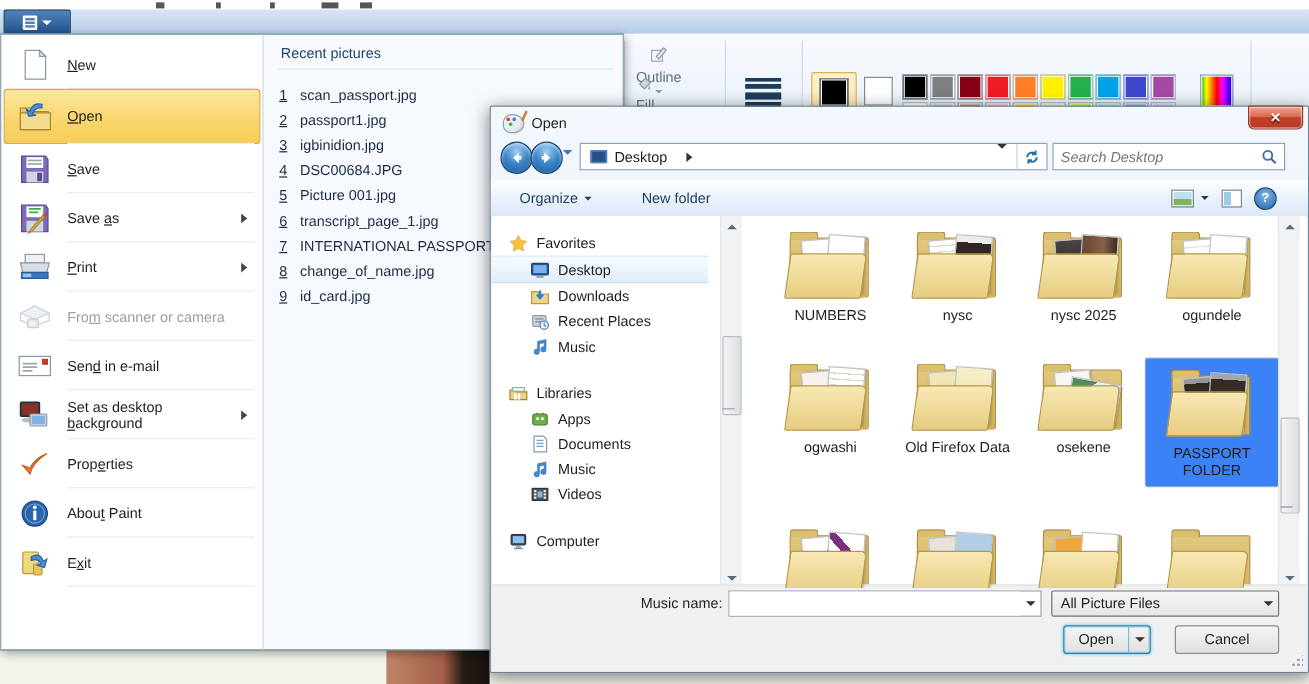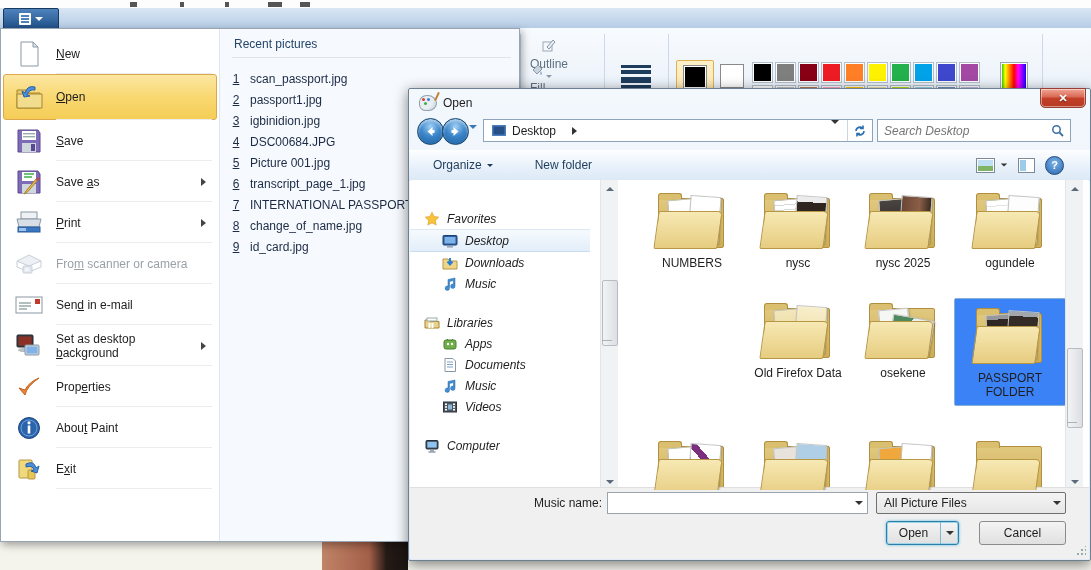--- a/index.html
+++ b/index.html
@@ -87,21 +87,21 @@
   .search-box .mag{margin-right:6px;}
   .dlg-toolbar{position:relative;height:30px;background:linear-gradient(#fdfeff,#e7f0fa 60%,#dce9f6);border-top:1px solid #f2f7fc;border-bottom:1px solid #c8d6e5;display:flex;align-items:center;color:#1e3c5c;}
   .tb-btn{display:flex;align-items:center;gap:5px;padding:0 10px;height:100%;}
   .tb-btn .dd{width:0;height:0;border-left:3.5px solid transparent;border-right:3.5px solid transparent;border-top:3.5px solid #1e3c5c;}
   .tb-right{position:absolute;right:26px;top:0;height:100%;display:flex;align-items:center;gap:10px;}
   .views-ico{width:17px;height:13px;border:1px solid #7a8a98;background:linear-gradient(#bfe0f2 55%,#7fb465 55%);box-shadow:inset 0 0 0 1px #fff;}
   .pane-ico{width:15px;height:13px;border:1px solid #7a8a98;background:linear-gradient(90deg,#9ecbe8 45%,#fff 45%);box-shadow:inset 0 0 0 1px #fff;}
   .help-ico{width:17px;height:17px;border-radius:50%;background:radial-gradient(circle at 50% 35%,#7db6e8,#2a64ad);border:1px solid #1d4a7e;color:#fff;font-weight:bold;font-size:11px;display:flex;align-items:center;justify-content:center;}
   .dlg-main{position:absolute;left:1px;top:91px;right:1px;height:310px;background:#fff;overflow:hidden;}
   
-  .tree{position:absolute;left:0;top:0;width:180px;bottom:0;padding-top:28px;box-sizing:border-box;font-style:italic;}
+  .tree{position:absolute;left:0;top:0;width:180px;bottom:0;padding-top:12px;box-sizing:border-box;}
   .tree-item{height:21px;display:flex;align-items:center;gap:7px;padding-left:14px;}
   .tree-item.lvl1{padding-left:32px;}
   .tree-item.sel{background:linear-gradient(#f6fafd,#e2eefa);border-top:1px solid #dce9f5;border-bottom:1px solid #c8dced;}
   .tree-item .ti{width:16px;height:16px;flex:0 0 16px;}
   .tree-gap{height:18px;}
   .vscroll{position:absolute;top:0;bottom:0;width:17px;background:#f1f2f4;border-left:1px solid #e3e5e8;}
   .vscroll .arr{position:absolute;left:0;width:17px;height:17px;display:flex;align-items:center;justify-content:center;background:#f1f2f4;}
   .vscroll .thumb{position:absolute;left:1px;width:14px;border:1px solid #b8bcc2;border-radius:2px;background:linear-gradient(90deg,#f2f3f4,#dcdfe3);}
   .thumb .grip{height:1px;background:#aeb2b8;margin:1.5px 2px;}
   
@@ -523,20 +523,30 @@
           </div>
           <div class="tree-item lvl1">
             <span class="ti"><svg width="16" height="16" viewBox="0 0 16 16">
                 <path d="M1 4 h5 l1.5 2 H15 v8 H1z" fill="#efd588" stroke="#b89744"></path>
                 <path d="M8 3 v5 M5.5 6.5 L8 9.5 l2.5-3" fill="none" stroke="#2a7fd4" stroke-width="2"></path>
               </svg></span>
             <span>Downloads</span>
           </div>
           <div class="tree-item lvl1">
             <span class="ti"><svg width="16" height="16" viewBox="0 0 16 16">
+                <rect x="2" y="3" width="11" height="9" rx="1" fill="#cdd6de" stroke="#8a97a4"></rect>
+                <rect x="4" y="5" width="7" height="1.3" fill="#8a97a4"></rect>
+                <rect x="4" y="7.5" width="7" height="1.3" fill="#8a97a4"></rect>
+                <circle cx="11.5" cy="11" r="3.5" fill="#e8f0f8" stroke="#4a7ab0"></circle>
+                <path d="M11.5 9 v2 l1.5 1" stroke="#4a7ab0" fill="none"></path>
+              </svg></span>
+            <span>Recent Places</span>
+          </div>
+          <div class="tree-item lvl1">
+            <span class="ti"><svg width="16" height="16" viewBox="0 0 16 16">
                 <path d="M6 3.5 L13 2 v8.2 a2.2 2.2 0 1 1-1.5-2.1 V4.5 L7.5 5.6 v6.6 a2.2 2.2 0 1 1-1.5-2.1z" fill="#3f8fd6" stroke="#2a64a0" stroke-width=".5"></path>
               </svg></span>
             <span>Music</span>
           </div>
           <div class="tree-gap"></div>
           <div class="tree-item">
             <span class="ti"><svg width="16" height="16" viewBox="0 0 16 16">
                 <path d="M1 5 h4 l1.5 1.5 H15 V13 H1z" fill="#e8d28c" stroke="#a8862e"></path>
                 <rect x="3" y="3" width="10" height="3" fill="#fff" stroke="#9aa"></rect>
                 <rect x="4.5" y="8" width="2" height="5" fill="#fff"></rect>
@@ -635,20 +645,29 @@
           </div>
           <div class="file-cell" style="left: 343px; top: 8px;">
             <div class="folder pv-docs">
               <div class="f-back"></div>
               <div class="f-sheet s1"></div>
               <div class="f-sheet s2"></div>
               <div class="f-front"></div>
             </div>
             <div class="flabel">ogundele</div>
           </div>
+          <div class="file-cell" style="left: 25px; top: 118px;">
+            <div class="folder pv-certificates">
+              <div class="f-back"></div>
+              <div class="f-sheet s1"></div>
+              <div class="f-sheet s2"></div>
+              <div class="f-front"></div>
+            </div>
+            <div class="flabel">ogwashi</div>
+          </div>
           <div class="file-cell" style="left: 131px; top: 118px;">
             <div class="folder pv-inner-folders">
               <div class="f-back"></div>
               <div class="f-sheet s1"></div>
               <div class="f-sheet s2"></div>
               <div class="f-front"></div>
             </div>
             <div class="flabel">Old Firefox Data</div>
           </div>
           <div class="file-cell" style="left: 236px; top: 118px;">

